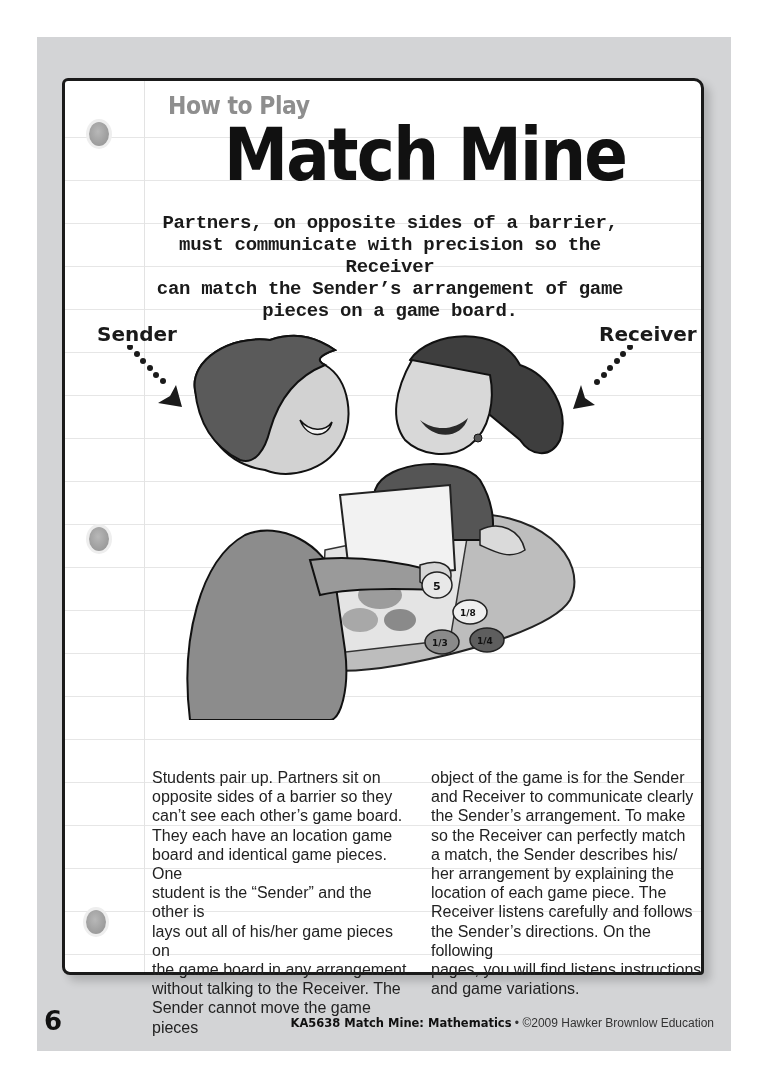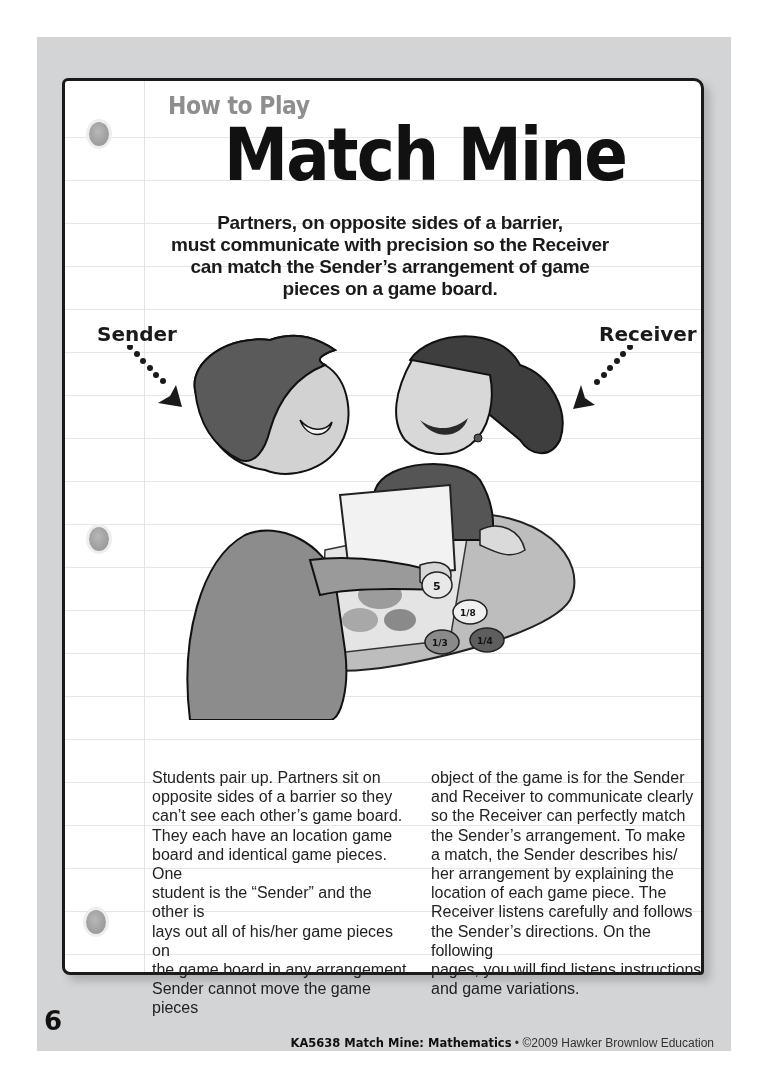--- a/index.html
+++ b/index.html
@@ -33,38 +33,38 @@
     font-family: "DejaVu Sans", sans-serif; font-weight: bold; font-size: 22px;
     color: #8e8e8e; letter-spacing: -0.5px; transform: scaleY(1.1);
   }
   .title {
     position: absolute; left: 224px; top: 112px;
     font-family: "DejaVu Sans", sans-serif; font-weight: bold; font-size: 70px;
     color: #111; letter-spacing: -2px; transform: scaleX(0.92) scaleY(1.05); transform-origin: left top;
   }
   .subtitle {
     position: absolute; left: 140px; top: 212px; width: 500px;
-    text-align: center; font-family: Liberation Sans, sans-serif; font-weight: bold;
+    text-align: center; font-family: Liberation Mono, monospace; font-weight: bold;
     font-size: 19px; line-height: 22px; color: #1a1a1a; letter-spacing: -0.3px;
   }
   .lbl {
     position: absolute; font-family: "DejaVu Sans", sans-serif; font-weight: bold;
     font-size: 20px; color: #1a1a1a;
   }
   .body-col {
     position: absolute; top: 768px; font-family: "Liberation Sans", sans-serif;
     font-size: 16px; line-height: 19.2px; color: #222;
   }
   .footer-num {
     position: absolute; left: 44px; top: 1006px;
     font-family: "DejaVu Sans", sans-serif; font-weight: bold; font-size: 26px; color: #111;
   }
   .footer-text {
     position: absolute; right: 54px; top: 1016px; font-size: 12px; color: #333;
-    font-family: "Liberation Sans", sans-serif; white-space: nowrap; margin-top: 20px;
+    font-family: "Liberation Sans", sans-serif; white-space: nowrap;
   }
   .footer-text .code { font-family: "DejaVu Sans", sans-serif; font-weight: bold; color: #111; font-size: 11.5px; }
   .illus { position: absolute; left: 150px; top: 320px; width: 470px; height: 400px; }
 </style>
 </head>
 <body>
 
 <div class="frame"></div>
 
 <div class="paper"></div>
@@ -151,28 +151,29 @@
 
 <div class="body-col" style="left:152px; width:260px;">
   <div>Students pair up. Partners sit on</div>
   <div>opposite sides of a barrier so they</div>
   <div>can’t see each other’s game board.</div>
   <div>They each have an location game</div>
   <div>board and identical game pieces. One</div>
   <div>student is the “Sender” and the other is</div>
   <div>lays out all of his/her game pieces on</div>
   <div>the game board in any arrangement</div>
+  <div>without talking to the Receiver. The</div>
   <div>Sender cannot move the game pieces</div>
 </div>
 
 <div class="body-col" style="left:431px; width:280px;">
   <div>object of the game is for the Sender</div>
   <div>and Receiver to communicate clearly</div>
+  <div>the Sender’s arrangement. To make</div>
   <div>so the Receiver can perfectly match</div>
-  <div>the Sender’s arrangement. To make</div>
   <div>a match, the Sender describes his/</div>
   <div>her arrangement by explaining the</div>
   <div>location of each game piece. The</div>
   <div>Receiver listens carefully and follows</div>
   <div>the Sender’s directions. On the following</div>
   <div>pages, you will find listens instructions</div>
   <div>and game variations.</div>
 </div>
 
 <div class="footer-num">6</div>

